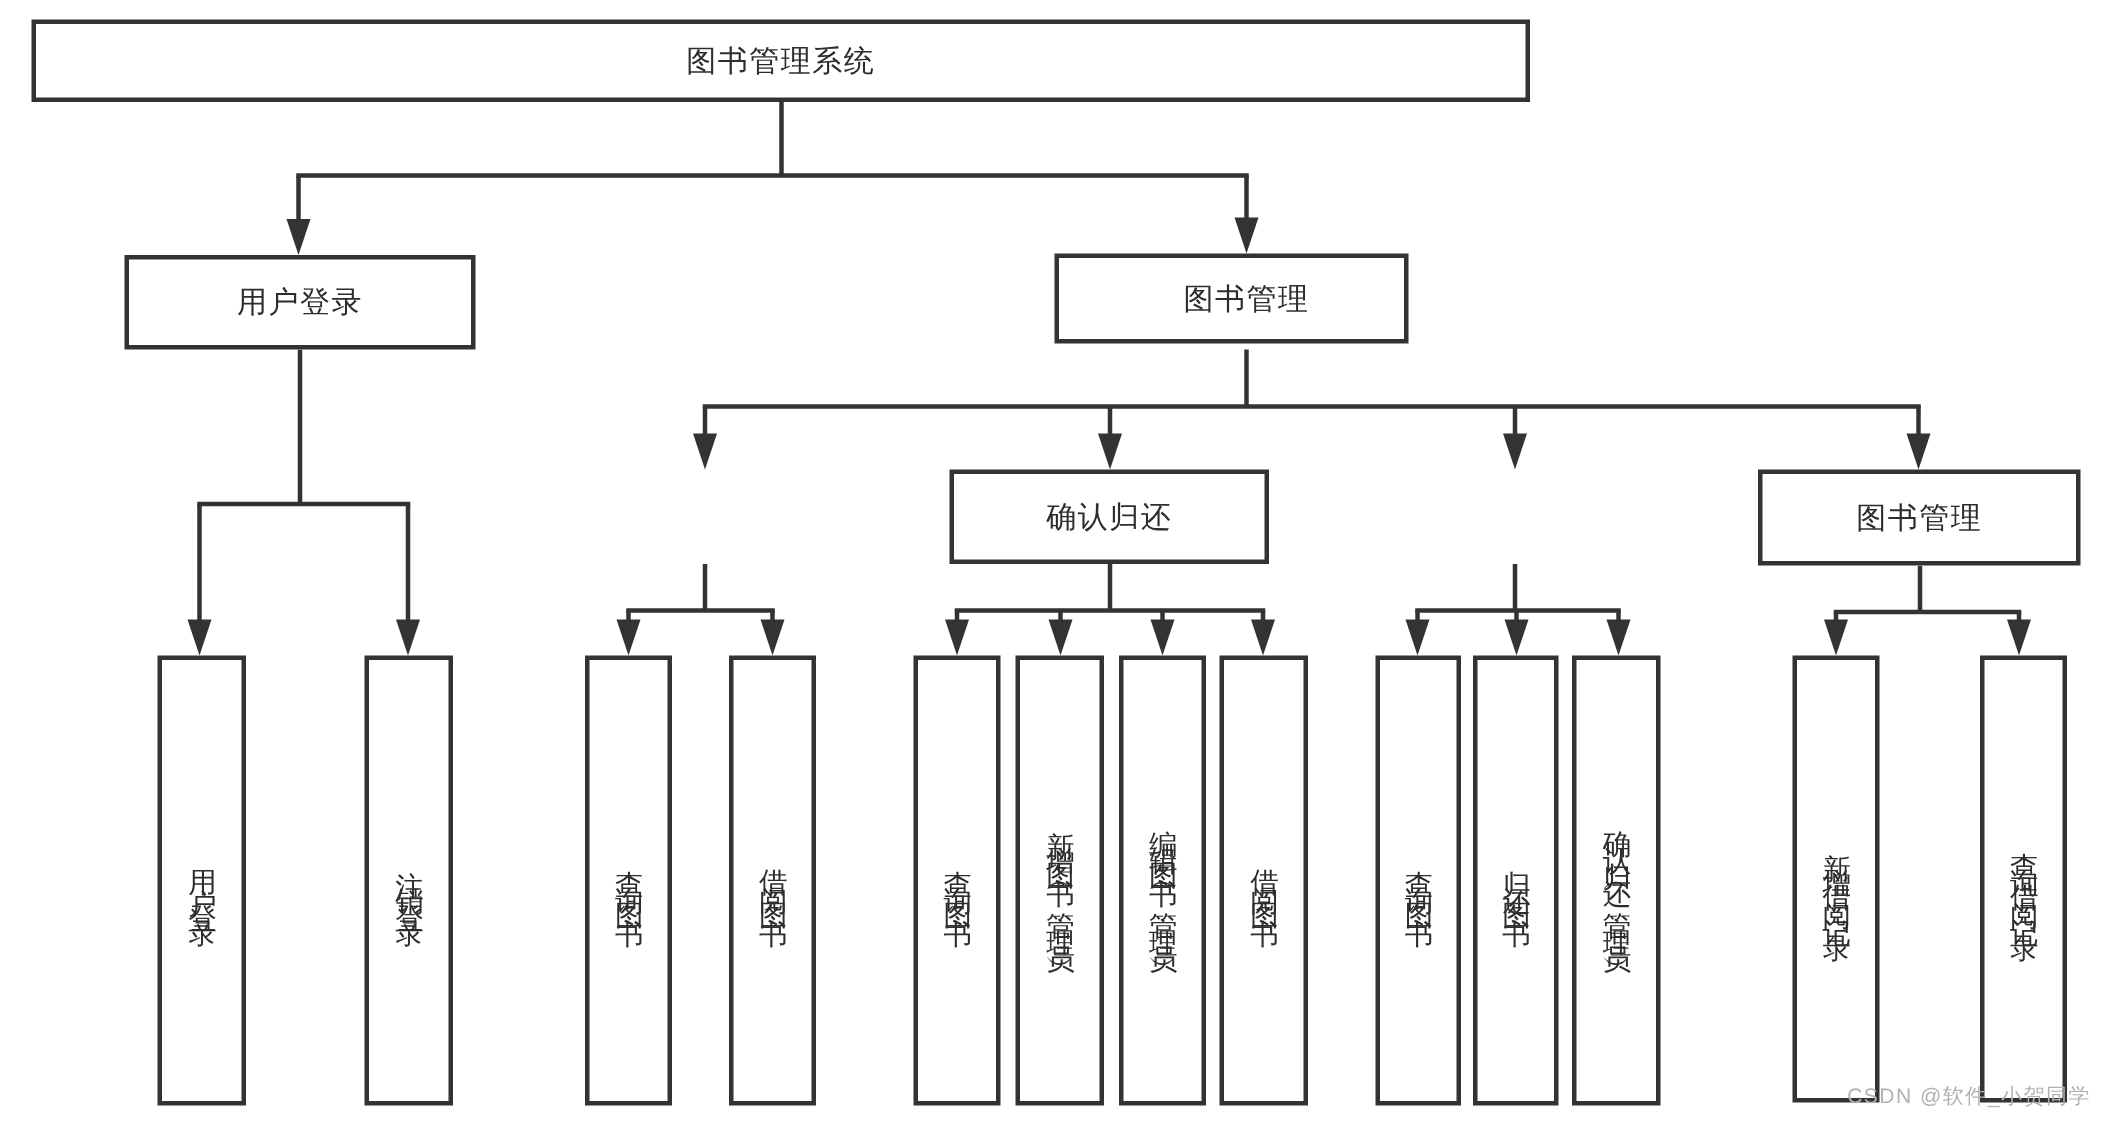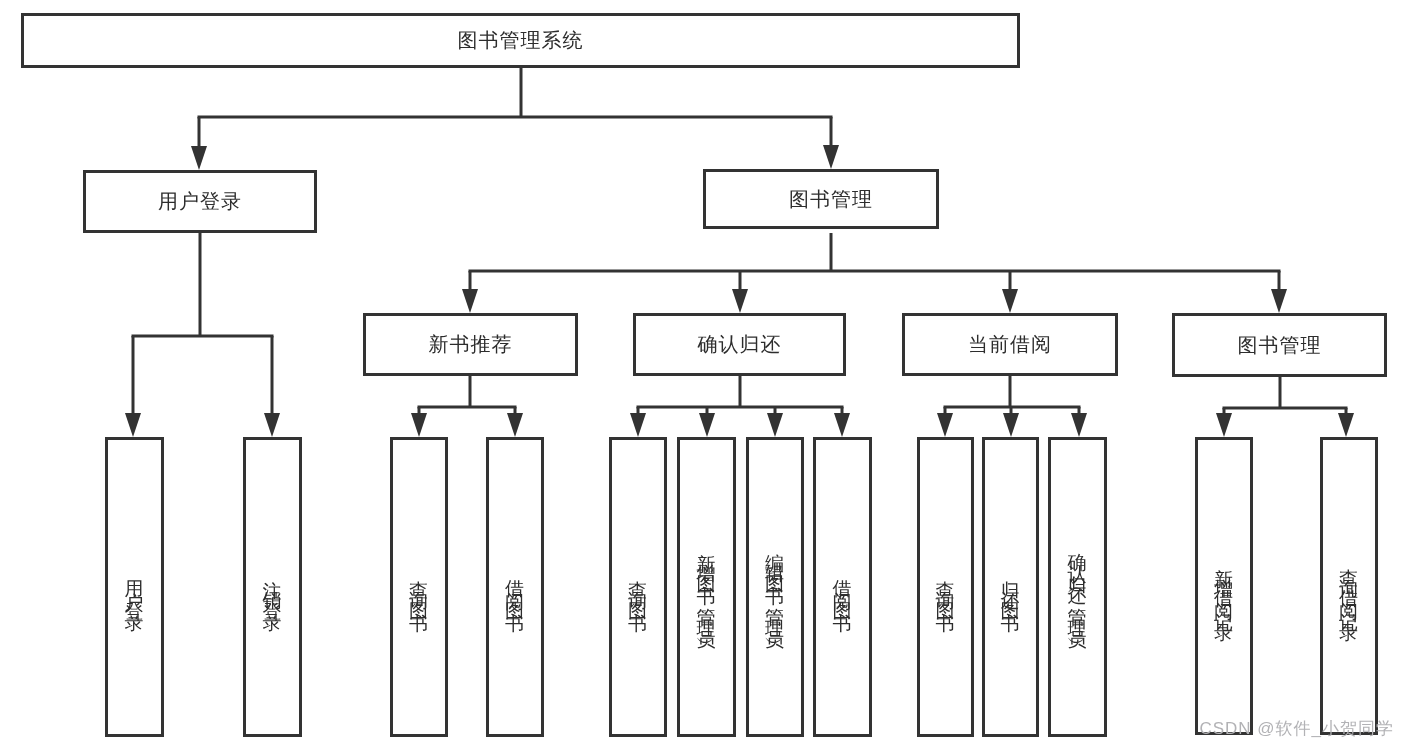--- a/index.html
+++ b/index.html
@@ -50,21 +50,21 @@
     text-orientation: mixed;
     font-size: 19px;
     letter-spacing: 11px;
     line-height: 1;
     white-space: nowrap;
   }
   .watermark {
     position: absolute;
     right: 11px;
     bottom: 7px;
-    font-size: 17px;
+    font-size: 14px;
     letter-spacing: 1px;
     color: var(--watermark);
     white-space: nowrap;
   }
 </style>
 </head>
 <body>
 
 <div class="canvas">
 
@@ -142,23 +142,21 @@
       <line x1="1346" y1="408" x2="1346" y2="419"></line>
       <path class="arrowhead" d="M 1338 413 L 1354 413 L 1346 437 Z"></path>
     </g>
   </svg>
 
   <div class="node hbox" style="left:21px; top:13px; width:999px; height:55px;font-family:Liberation Serif, serif;">图书管理系统</div>
 
   <div class="node hbox" style="left:83px; top:170px; width:234px; height:63px;">用户登录</div>
   <div class="node hbox" style="left:703px; top:169px; width:236px; height:60px;padding-left:20px;">图书管理</div>
 
-  <div class="node hbox" style="left:363px; top:313px; width:215px; height:63px;">新书推荐</div>
   <div class="node hbox" style="left:633px; top:313px; width:213px; height:63px;">确认归还</div>
-  <div class="node hbox" style="left:902px; top:313px; width:216px; height:63px;">当前借阅</div>
   <div class="node hbox" style="left:1172px; top:313px; width:215px; height:64px;">图书管理</div>
 
   <div class="node vbox" style="left:105px; top:437px; width:59px; height:300px;">用户登录</div>
   <div class="node vbox" style="left:243px; top:437px; width:59px; height:300px;">注销登录</div>
 
   <div class="node vbox" style="left:390px; top:437px; width:58px; height:300px;">查询图书</div>
   <div class="node vbox" style="left:486px; top:437px; width:58px; height:300px;">借阅图书</div>
 
   <div class="node vbox" style="left:609px; top:437px; width:58px; height:300px;">查询图书</div>
   <div class="node vbox" style="left:677px; top:437px; width:59px; height:300px;">新增图书（管理员）</div>

